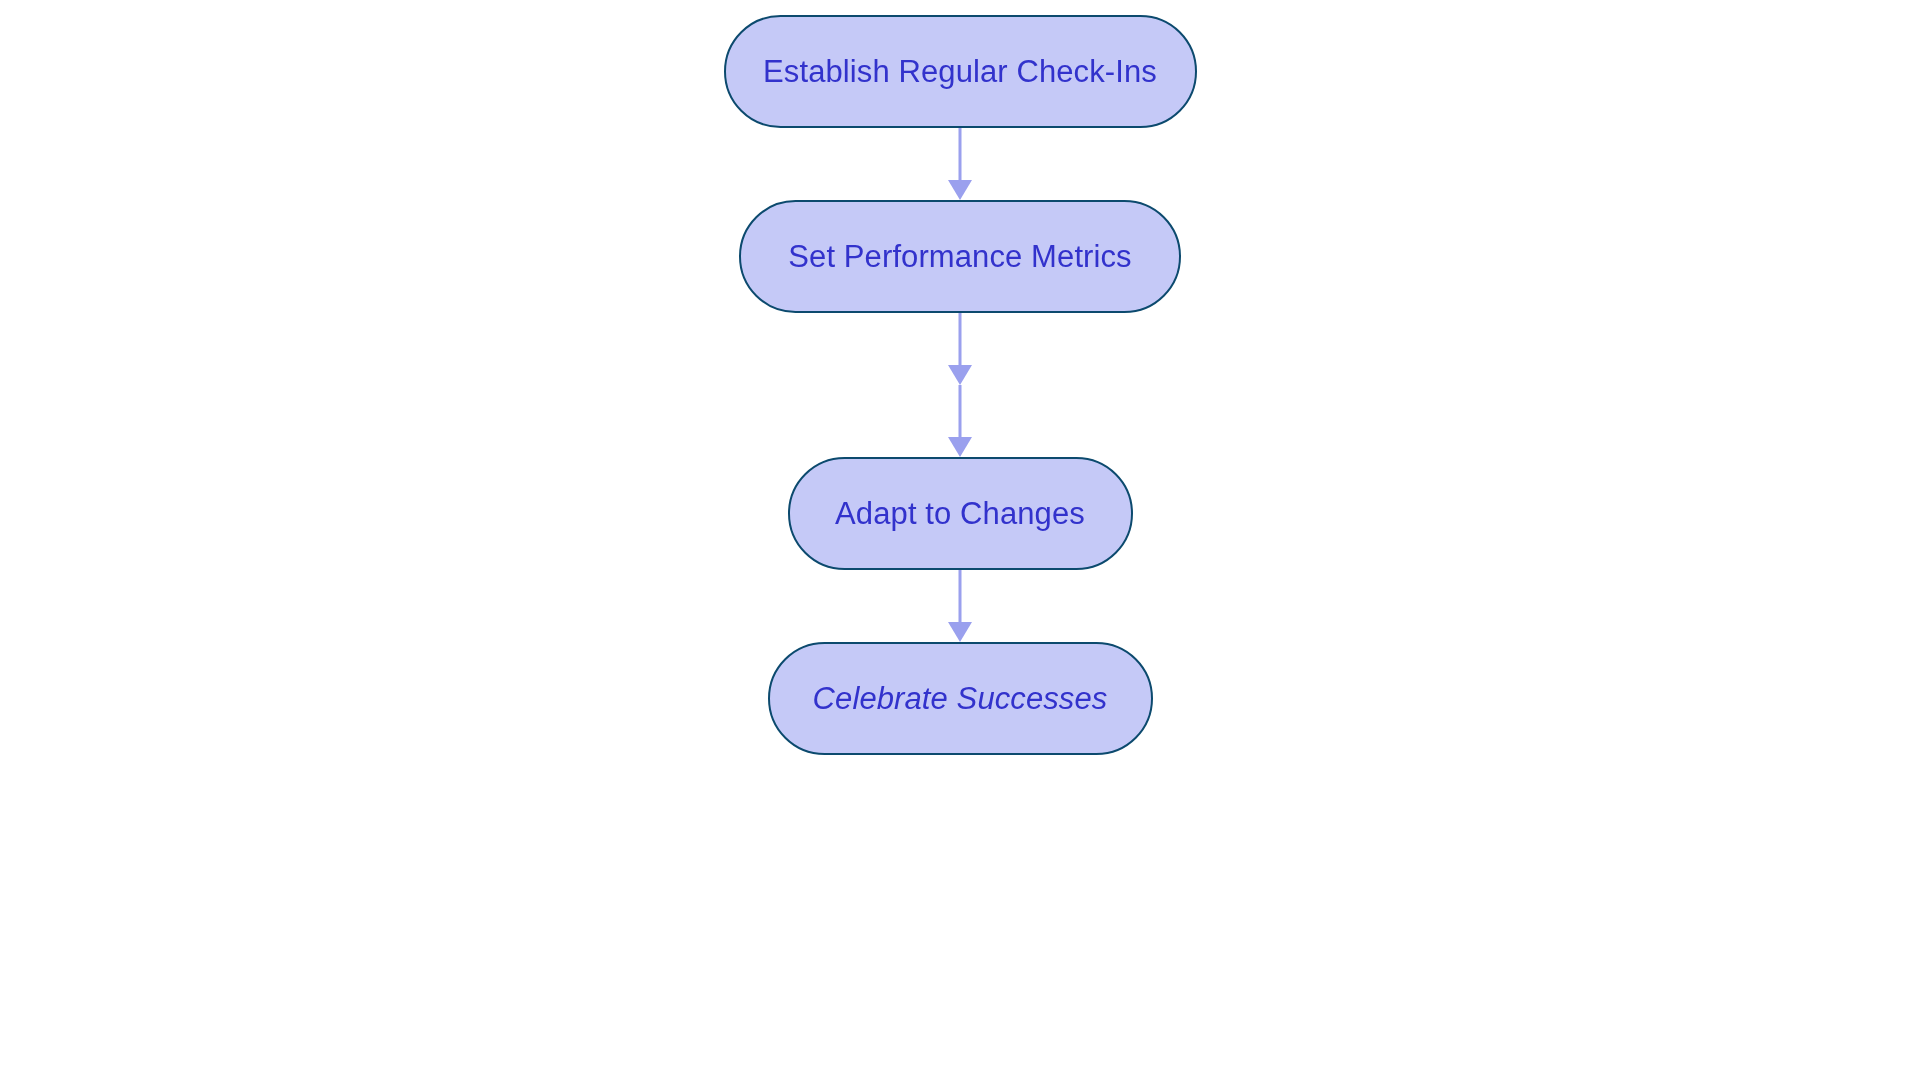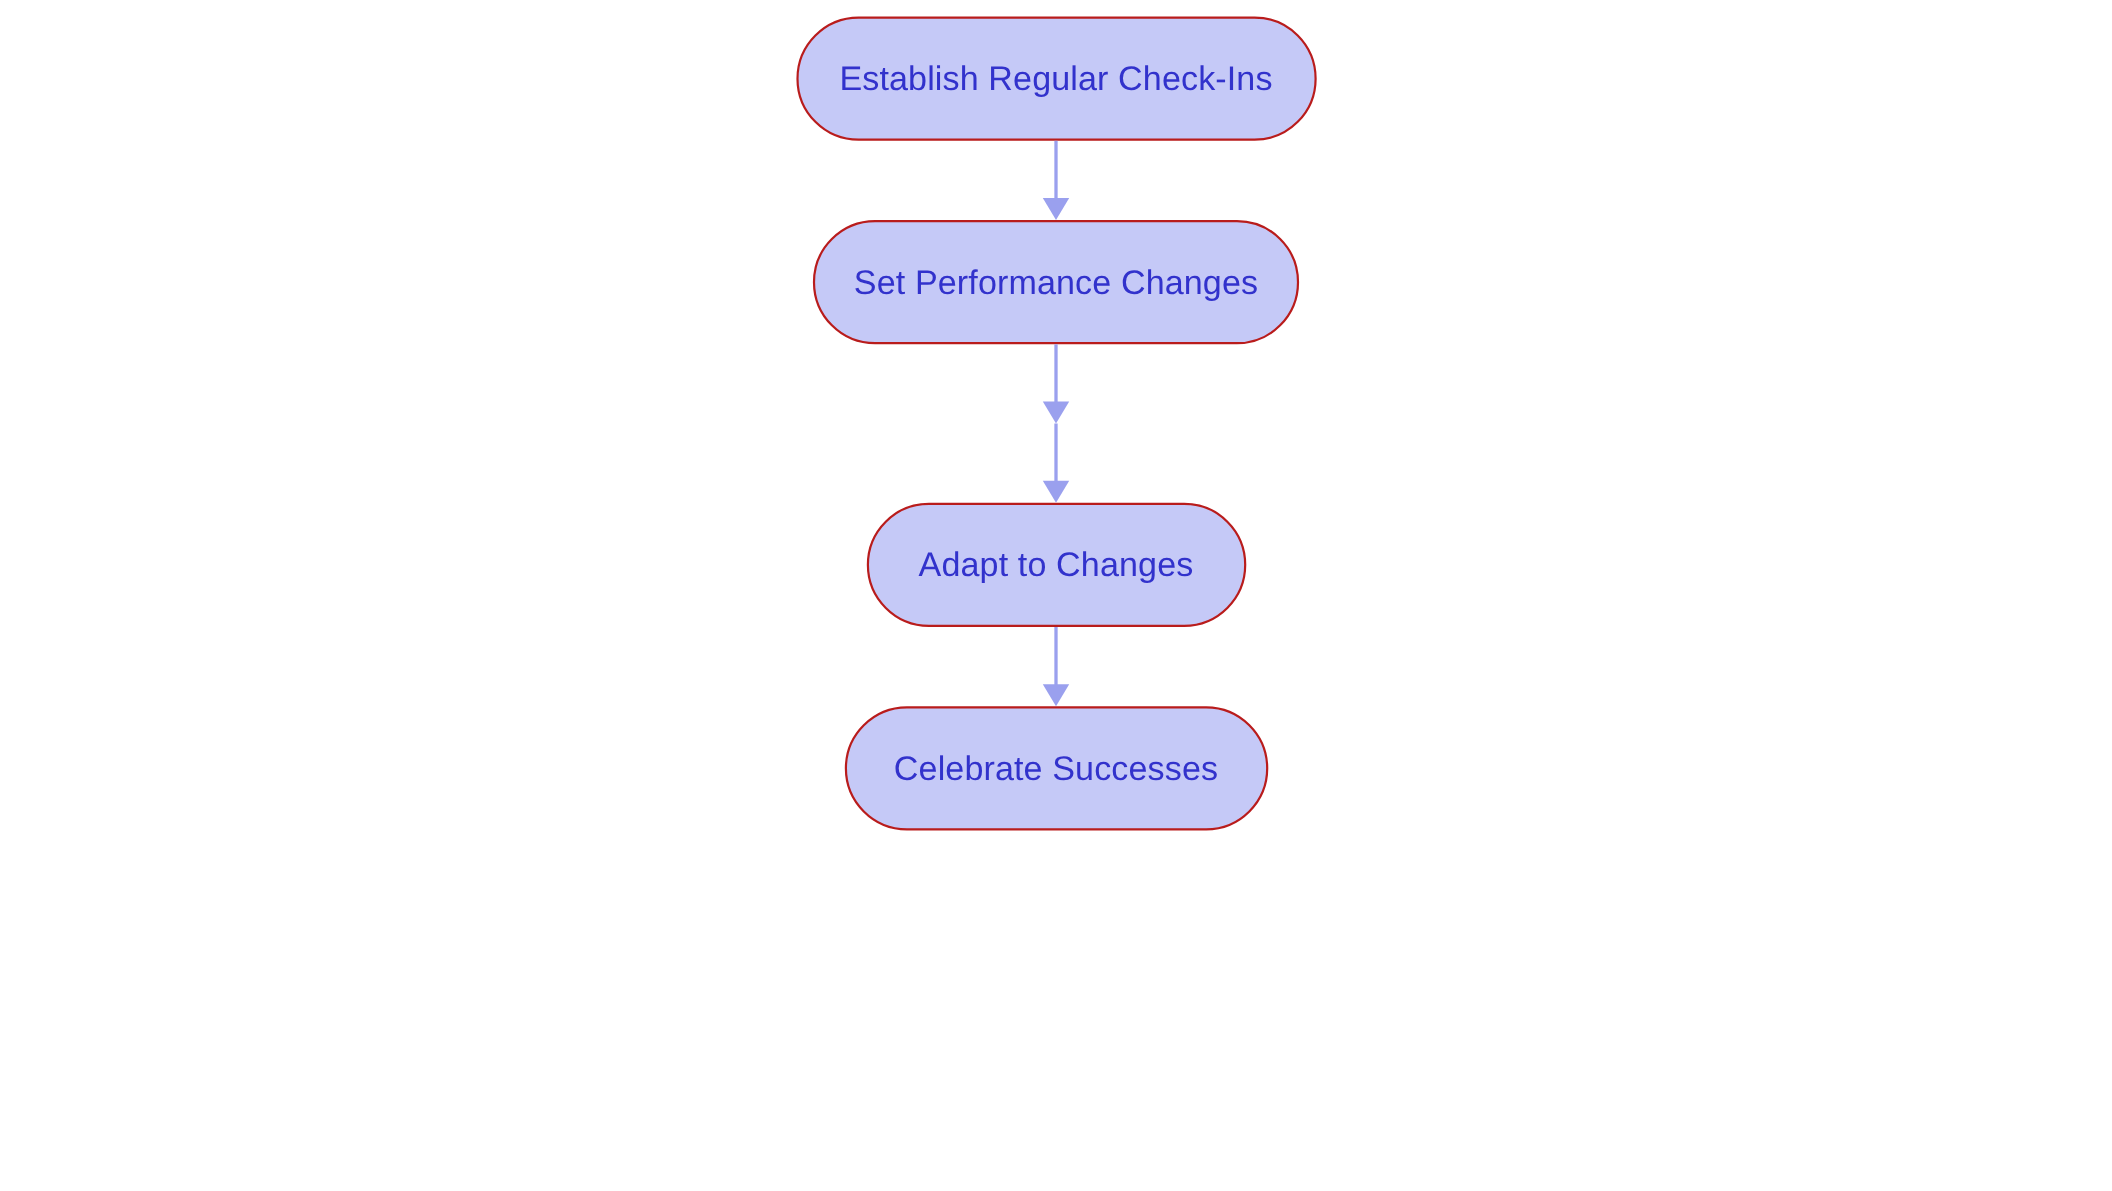--- a/index.html
+++ b/index.html
@@ -31,21 +31,21 @@
     flex-direction: column;
     align-items: center;
     justify-content: flex-start;
   }
 
   .flow-node {
     box-sizing: border-box;
     height: 113px;
     border-radius: 999px;
     background: #c5c9f7;
-    border: 2px solid #b91c1c;
+    border: 2px solid #0c4a6e;
     display: flex;
     align-items: center;
     justify-content: center;
     flex: 0 0 auto;
   }
 
   .flow-node-label {
     color: #3232cc;
     font-family: "Liberation Sans", sans-serif;
     font-size: 31px;
@@ -80,21 +80,21 @@
     height: 0;
     border-left: 12px solid transparent;
     border-right: 12px solid transparent;
     border-top: 20px solid #9aa0ee;
   }
 
   .w-n1 { width: 473px; }
   .w-n2 { width: 442px; }
   .w-n3 { width: 385px; }
   .w-n4 { width: 345px; }
-  .w-n5 { width: 385px; }
+  .w-n5 { width: 385px; font-style: italic; }
 
   .top-pad { flex: 0 0 auto; height: 15px; width: 1px; }
 </style>
 </head>
 <body>
 
 <div id="flowchart-canvas">
   <div class="flow-column">
 
     <div class="top-pad"></div>
@@ -102,21 +102,21 @@
     <div class="flow-node w-n1">
       <span class="flow-node-label">Establish Regular Check-Ins</span>
     </div>
 
     <div class="flow-connector">
       <div class="conn-line"></div>
       <div class="conn-head"></div>
     </div>
 
     <div class="flow-node w-n2">
-      <span class="flow-node-label">Set Performance Changes</span>
+      <span class="flow-node-label">Set Performance Metrics</span>
     </div>
 
     <div class="flow-connector">
       <div class="conn-line"></div>
       <div class="conn-head"></div>
     </div>
 
 
     <div class="flow-connector">
       <div class="conn-line"></div>

